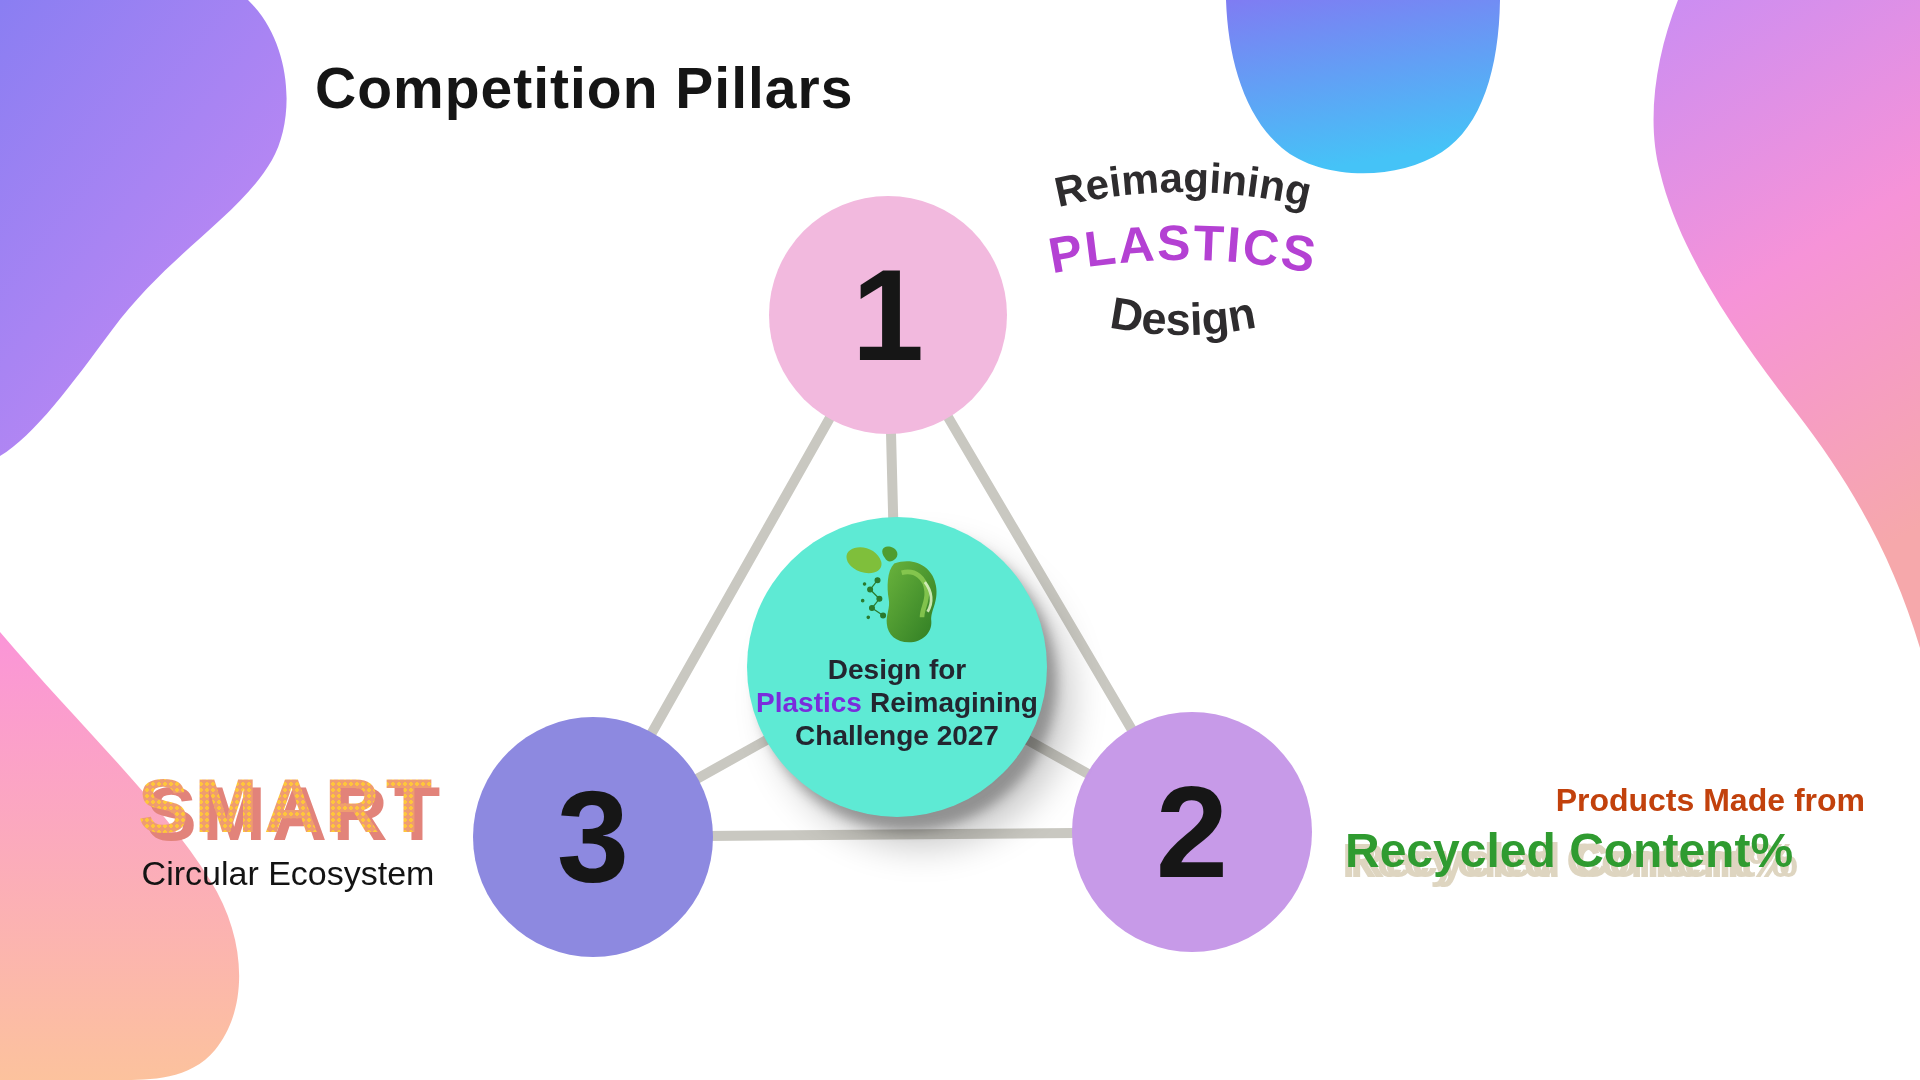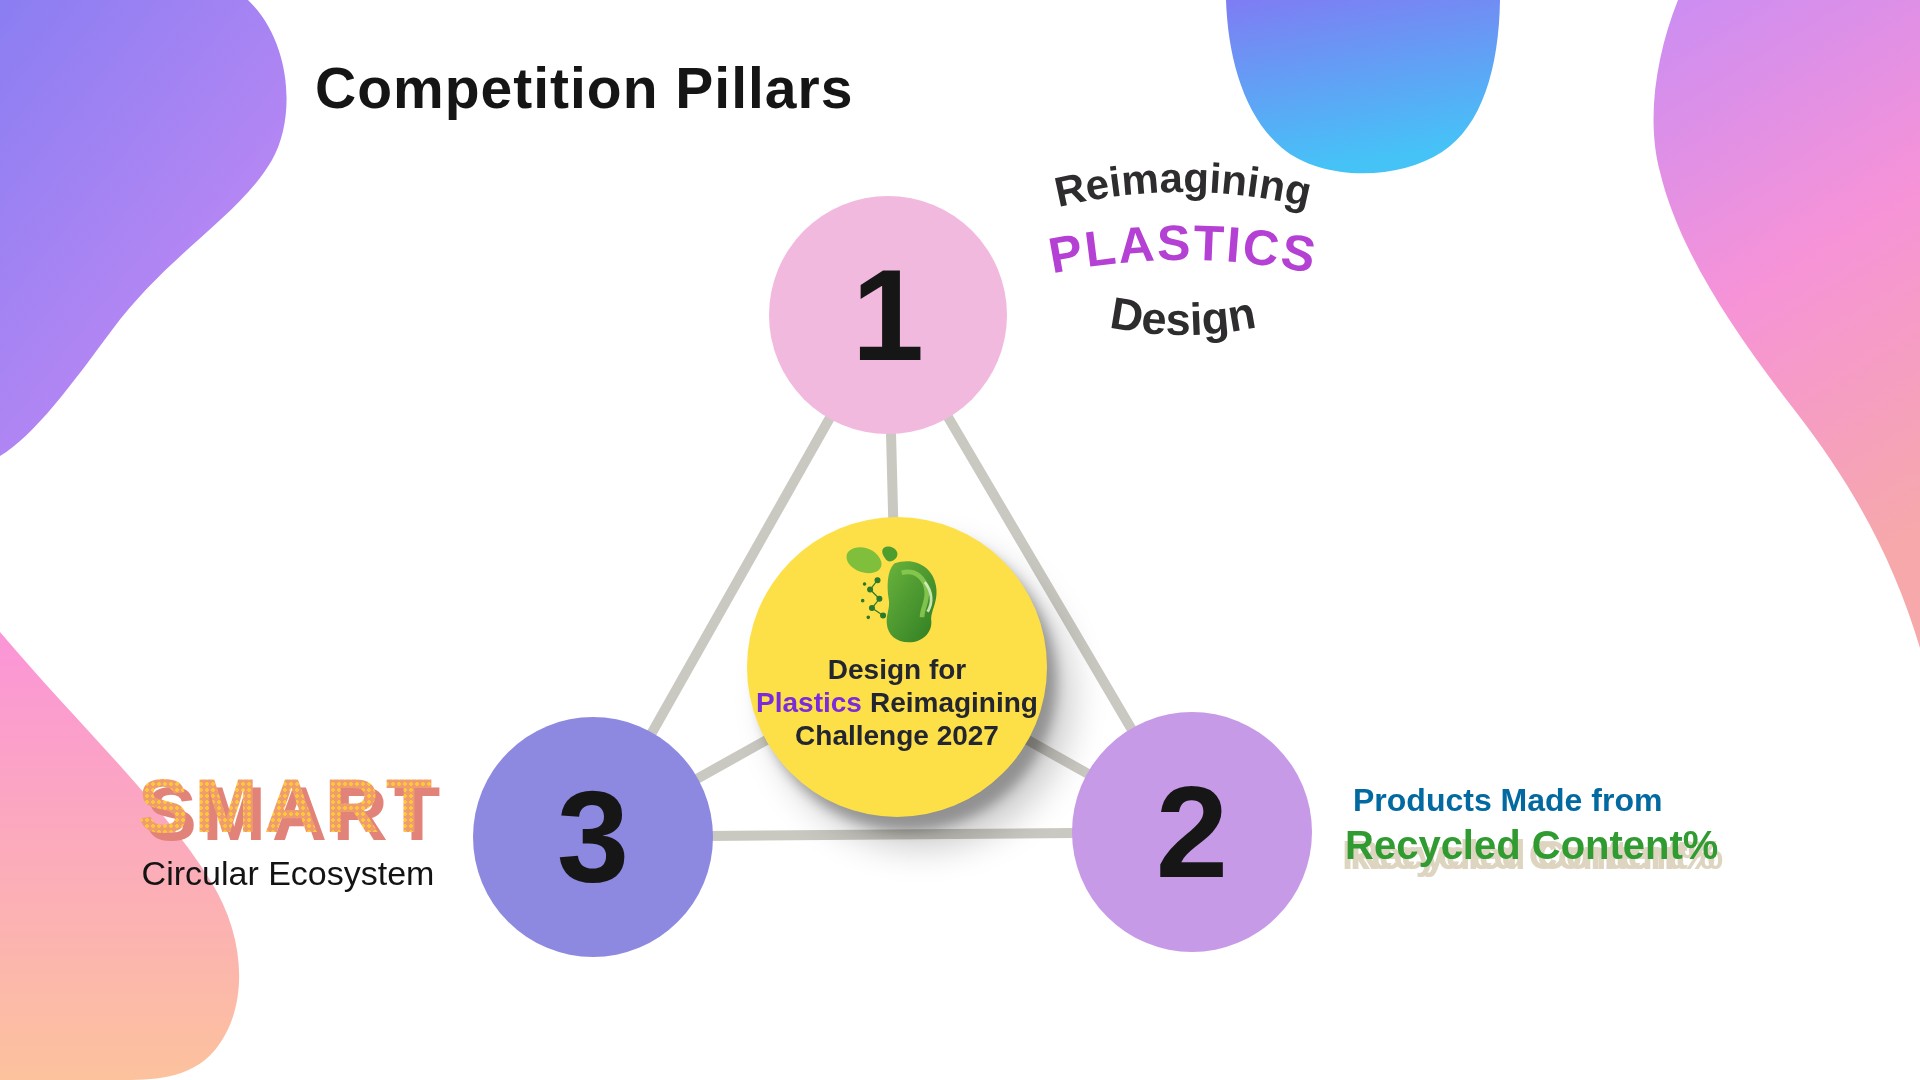--- a/index.html
+++ b/index.html
@@ -26,30 +26,30 @@
   .num{font-size:130px;font-weight:800;color:#161616;line-height:1;}
 
   
   .p1label{position:absolute;left:1018px;top:146px;z-index:3;}
   .p1label text{font-family:"Liberation Sans",sans-serif;font-weight:800;}
   .arc-dark{fill:#2e2c2e;}
   .arc-purple{fill:#b441d3;letter-spacing:2px;}
 
   
   .badge{position:absolute;left:747px;top:517px;width:300px;height:300px;border-radius:50%;
-         background:#fde047;z-index:4;display:flex;flex-direction:column;align-items:center;
+         background:#5eead4;z-index:4;display:flex;flex-direction:column;align-items:center;
          justify-content:flex-start;padding-top:28px;box-sizing:border-box;
          box-shadow:10px 14px 12px rgba(0,0,0,.28), 24px 30px 36px rgba(0,0,0,.22);}
   .badge-text{text-align:center;color:#232630;font-weight:700;font-size:28px;line-height:33px;margin-top:6px;}
   .badge-text .accent{color:#7a2cdc;margin-right:8px;}
 
   
   .p2label{position:absolute;left:1345px;top:782px;z-index:3;width:520px;}
-  .p2line1{font-size:32px;font-weight:800;color:#0369a1;margin-left:8px;}
-  .p2line2{font-size:40px;font-weight:800;color:#2f9b30;margin-top:4px;
+  .p2line1{font-size:32px;font-weight:800;color:#c2410c;margin-left:8px;text-align:right;}
+  .p2line2{font-size:48px;font-weight:800;color:#2f9b30;margin-top:4px;
            text-shadow:5px 10px 0 #ded5c0,-3px 10px 0 #ded5c0;}
 
   
   .p3label{position:absolute;left:108px;top:768px;z-index:3;width:360px;text-align:center;}
   .smart-wrap{position:relative;display:inline-block;font-size:76px;font-weight:800;
               letter-spacing:6px;line-height:1;text-align:right;}
   .smart-shadow{position:absolute;left:8px;top:8px;color:#e2837a;}
   .smart-front{position:relative;color:transparent;
                background-color:#ef9d6f;
                background-image:radial-gradient(#fec63b 1.6px, rgba(0,0,0,0) 1.9px);

